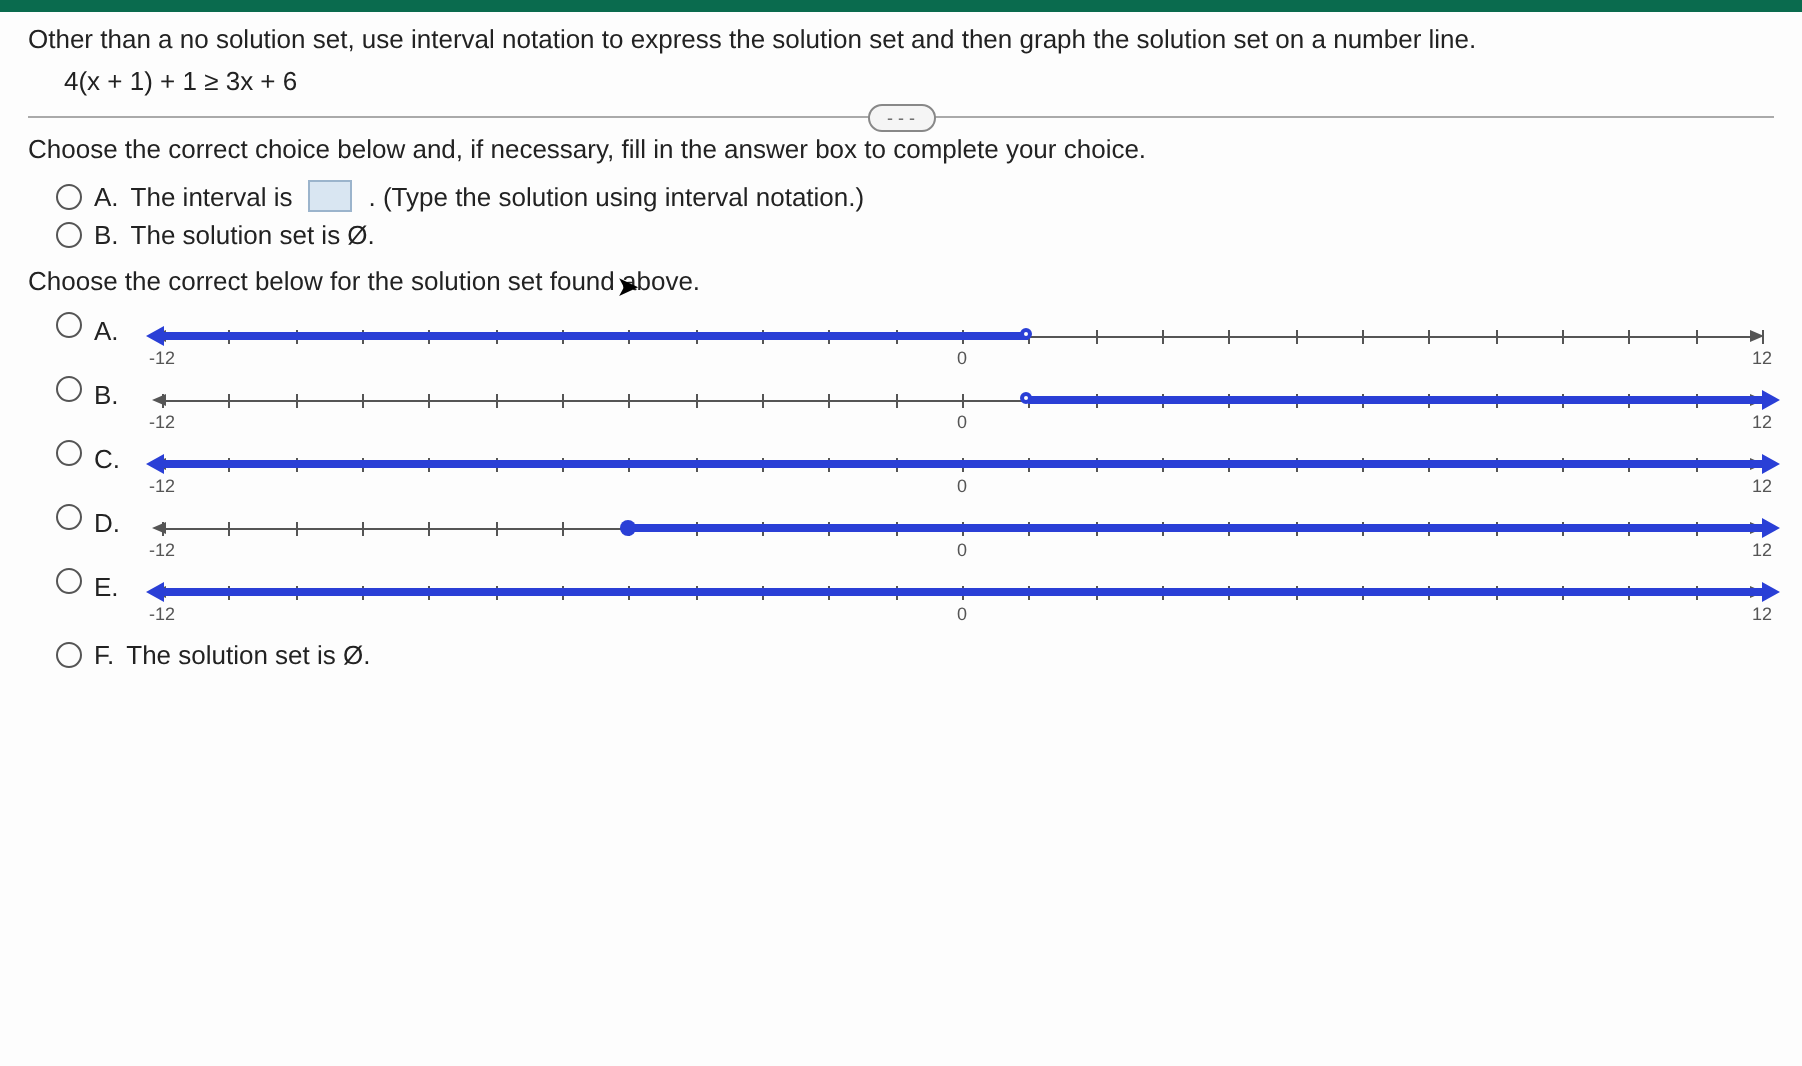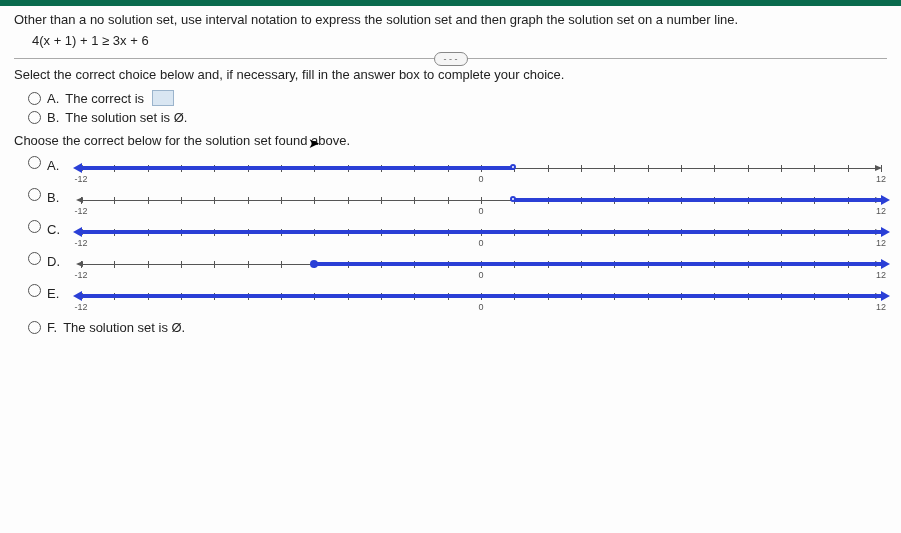--- a/index.html
+++ b/index.html
@@ -146,28 +146,29 @@
 
 <div class="top-bar"></div>
 
 <div class="question-text">Other than a no solution set, use interval notation to express the solution set and then graph the solution set on a number line.</div>
 <div class="formula">4(x + 1) + 1 ≥ 3x + 6</div>
 
 <div class="hr">
   <div class="collapse-widget">- - -</div>
 </div>
 
-<div class="prompt">Select the correct choice below and, if necessary, fill in the answer box to complete your choice.</div>
+<div class="prompt">Choose the correct choice below and, if necessary, fill in the answer box to complete your choice.</div>
 <span class="cursor-arrow" style="left:308px; top:135px;">➤</span>
 
 <div class="choice-row">
   <div class="radio"></div>
   <span>A.</span>
-  <span>The correct is</span>
+  <span>The interval is</span>
   <span class="answer-box"></span>
+  <span>. (Type the solution using interval notation.)</span>
 </div>
 
 <div class="choice-row">
   <div class="radio"></div>
   <span>B.</span>
   <span>The solution set is Ø.</span>
 </div>
 
 <div class="prompt">Choose the correct below for the solution set found above.</div>
 

